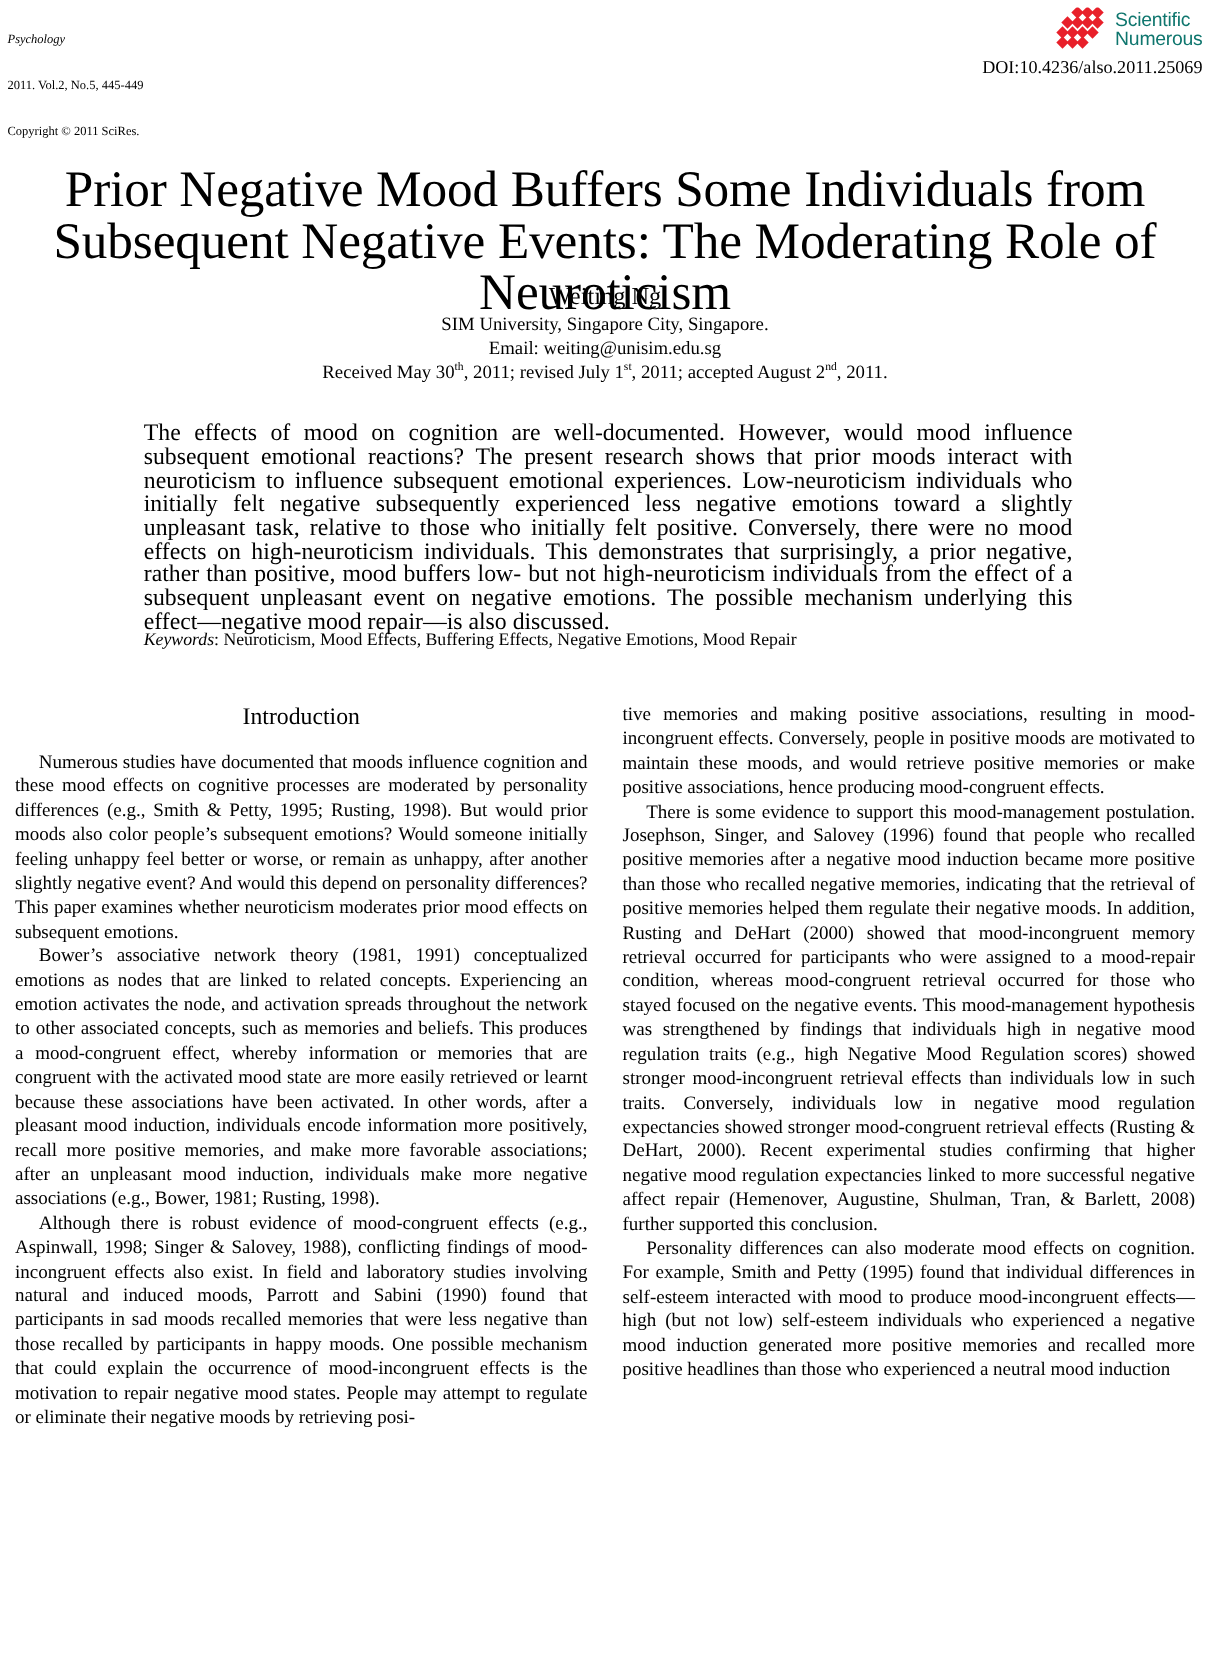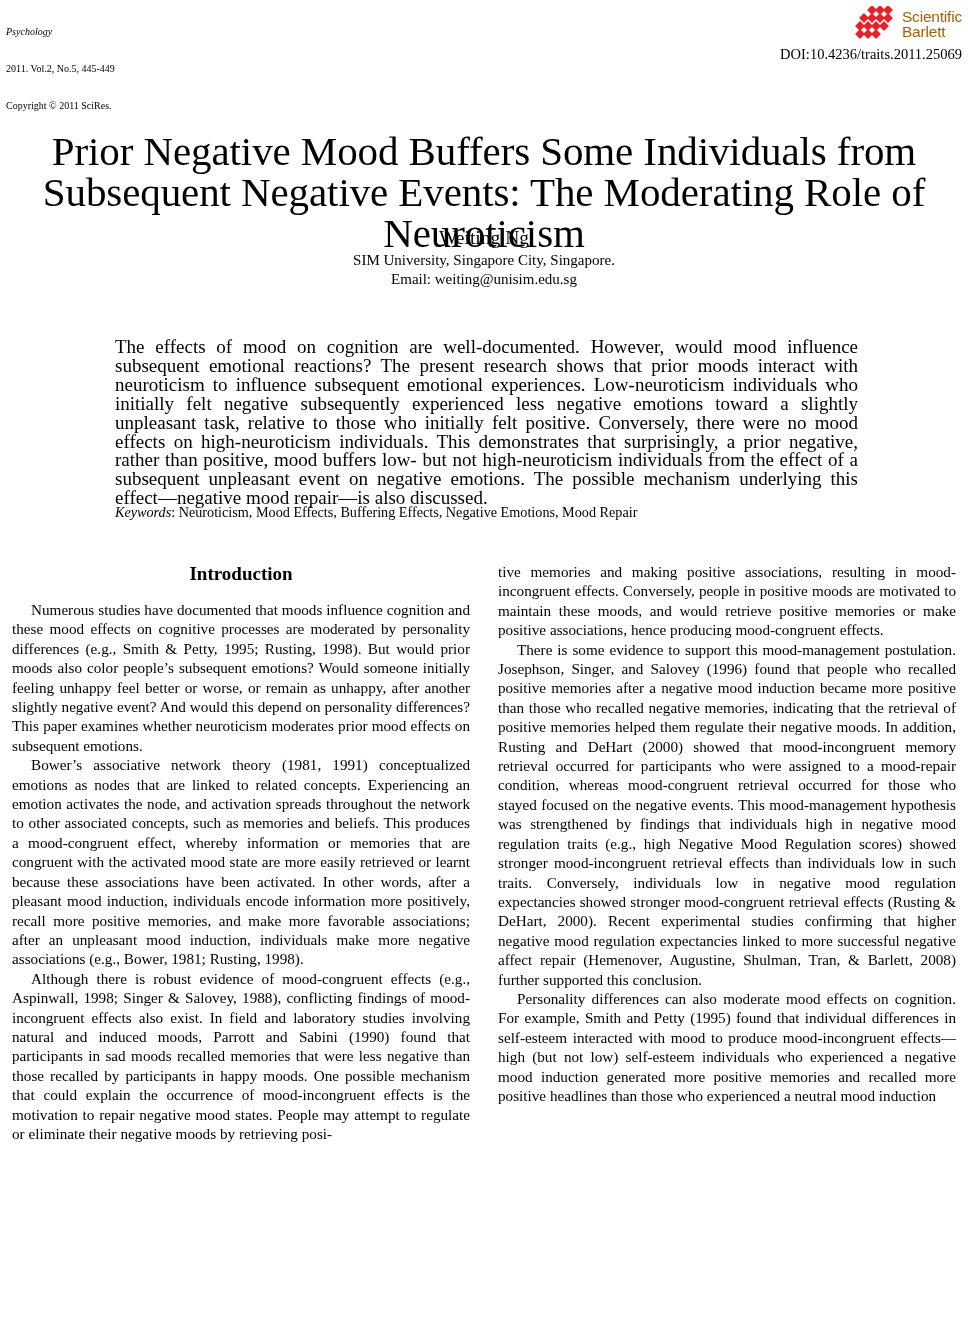--- a/index.html
+++ b/index.html
@@ -57,21 +57,21 @@
     display: flex;
     align-items: center;
     gap: 4px;
   }
   .logo-mark { width: 44px; height: 36px; display: block; }
   .logo-text {
     font-family: "Liberation Sans", sans-serif;
     font-size: 15.5px;
     line-height: 15.5px;
     letter-spacing: -0.2px;
-    color: #a16207;
+    color: #0f766e;
   }
   .logo-text span { display: block; }
 
   
   .title {
     position: absolute;
     left: 18px;
     right: 18px;
     top: 104px;
     text-align: center;
@@ -151,21 +151,21 @@
     line-height: 21px;
     font-weight: bold;
     text-align: left;
   }
   .sec-gap-top { margin-top: 17px; }
   .sec-gap-top-lg { margin-top: 19px; }
   .intro-head {
     margin: 0 0 14px 0;
     font-size: 19px;
     line-height: 24px;
-    font-weight: bold;
+    font-weight: normal;
     text-align: center;
   }
 </style>
 </head>
 <body>
 
 <div class="page">
 
   <div class="masthead">
     <div class="journal-block">
@@ -188,33 +188,34 @@
           <rect x="10.5" y="16.5" width="7" height="7" transform="rotate(45 14 20)"></rect>
           <rect x="18.5" y="16.5" width="7" height="7" transform="rotate(45 22 20)"></rect>
           <rect x="26.5" y="16.5" width="7" height="7" transform="rotate(45 30 20)"></rect>
           <rect x="2.5" y="24.5" width="7" height="7" transform="rotate(45 6 28)"></rect>
           <rect x="10.5" y="24.5" width="7" height="7" transform="rotate(45 14 28)"></rect>
           <rect x="18.5" y="24.5" width="7" height="7" transform="rotate(45 22 28)"></rect>
         </g>
       </svg>
       <div class="logo-text">
         <span>Scientific</span>
-        <span>Barlett</span>
+        <span>Numerous</span>
       </div>
     </div>
 
-    <div class="doi-line">DOI:10.4236/traits.2011.25069</div>
+    <div class="doi-line">DOI:10.4236/also.2011.25069</div>
   </div>
 
   <h1 class="title">Prior Negative Mood Buffers Some Individuals from Subsequent Negative Events: The Moderating Role of Neuroticism</h1>
 
   <div class="authors">
     <div class="author-name">Weiting Ng</div>
     <div class="affiliation">SIM University, Singapore City, Singapore.</div>
     <div class="email">Email: weiting@unisim.edu.sg</div>
+    <div class="history"><span>Received May 30</span><sup>th</sup><span>, 2011; revised July 1</span><sup>st</sup><span>, 2011; accepted August 2</span><sup>nd</sup><span>, 2011.</span></div>
   </div>
 
   <div class="abstract">The effects of mood on cognition are well-documented. However, would mood influence subsequent emotional reactions? The present research shows that prior moods interact with neuroticism to influence subsequent emotional experiences. Low-neuroticism individuals who initially felt negative subsequently experienced less negative emotions toward a slightly unpleasant task, relative to those who initially felt positive. Conversely, there were no mood effects on high-neuroticism individuals. This demonstrates that surprisingly, a prior negative, rather than positive, mood buffers low- but not high-neuroticism individuals from the effect of a subsequent unpleasant event on negative emotions. The possible mechanism underlying this effect—negative mood repair—is also discussed.</div>
   <div class="keywords"><span class="kw-label">Keywords</span><span>: Neuroticism, Mood Effects, Buffering Effects, Negative Emotions, Mood Repair</span></div>
 
   <div class="columns">
 
     <div class="col">
       <h2 class="intro-head">Introduction</h2>
       <p>Numerous studies have documented that moods influence cognition and these mood effects on cognitive processes are moderated by personality differences (e.g., Smith &amp; Petty, 1995; Rusting, 1998). But would prior moods also color people’s subsequent emotions? Would someone initially feeling unhappy feel better or worse, or remain as unhappy, after another slightly negative event? And would this depend on personality differences? This paper examines whether neuroticism moderates prior mood effects on subsequent emotions.</p>

